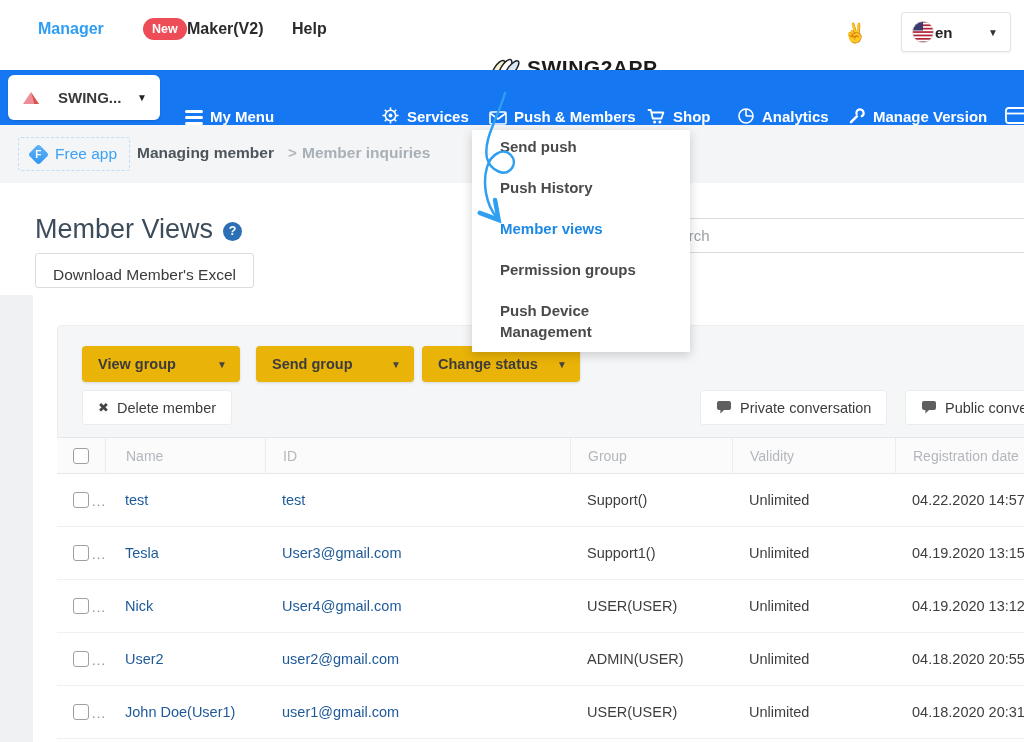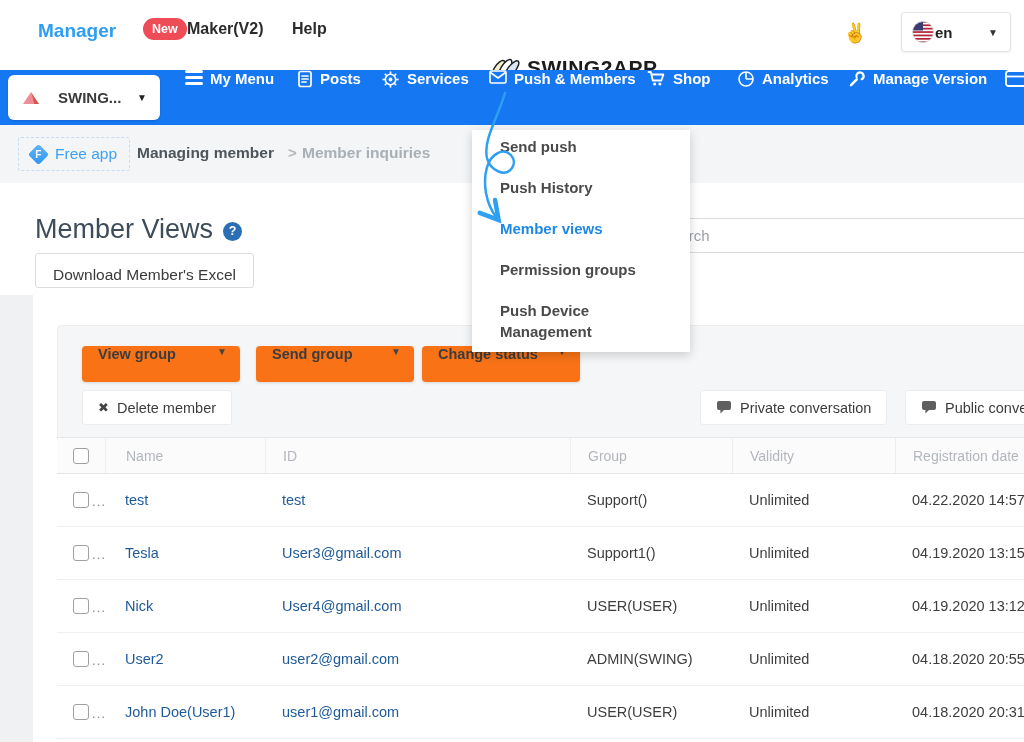--- a/index.html
+++ b/index.html
@@ -1,21 +1,21 @@
 <!DOCTYPE html>
 <html><head>
 <meta charset="utf-8">
 <style>
   html,body{margin:0;padding:0;background:#fff;}
   #screen{position:relative;width:1024px;height:742px;overflow:hidden;
           font-family:"Liberation Sans",sans-serif;background:#fff;}
 
   
   .topbar{position:absolute;left:0;top:0;width:1024px;height:70px;background:#fff;}
-  .mgr{position:absolute;left:38px;top:20px;font-size:19px;font-weight:bold;color:#2e9df4;cursor:pointer;}
+  .mgr{position:absolute;left:38px;top:20px;font-size:16px;font-weight:bold;color:#2e9df4;cursor:pointer;}
   .newbadge{position:absolute;left:143px;top:18px;height:22px;line-height:22px;padding:0 9px;
             background:#ee4c56;color:#fff;font-size:12.5px;font-weight:bold;border-radius:11px;}
   .maker{position:absolute;left:187px;top:20px;font-size:16px;font-weight:bold;color:#2b2b2b;cursor:pointer;}
   .helplink{position:absolute;left:292px;top:20px;font-size:16px;font-weight:bold;color:#2b2b2b;cursor:pointer;}
   .logo{position:absolute;left:487px;top:15px;display:flex;align-items:center;gap:4px;margin-top:38px;}
   .logo-text{font-size:21px;font-weight:bold;color:#1b1b1b;letter-spacing:.5px;}
   .hand{position:absolute;left:843px;top:22px;font-size:19px;color:#8f8f8f;transform:rotate(-8deg);}
   .langbox{position:absolute;left:901px;top:12px;width:108px;height:38px;background:#fff;
            border:1px solid #e3e3e3;border-radius:3px;box-shadow:0 1px 2px rgba(0,0,0,.06);
            display:flex;align-items:center;cursor:pointer;}
@@ -23,21 +23,21 @@
   .langbox .code{margin-left:1px;font-size:15px;font-weight:bold;color:#222;}
   .langbox .caret{margin-left:auto;margin-right:12px;font-size:10px;color:#333;}
 
   
   .navbar{position:absolute;left:0;top:70px;width:1024px;height:55px;background:#1577f2;}
   .appsel{position:absolute;left:8px;top:5px;width:152px;height:45px;background:#fff;border-radius:6px;
           display:flex;align-items:center;cursor:pointer;box-shadow:0 1px 2px rgba(0,0,0,.15);}
   .appsel .ai{margin-left:13px;}
   .appsel .al{margin-left:17px;font-size:15px;font-weight:bold;color:#3a3a3a;}
   .appsel .caret{margin-left:auto;margin-right:13px;font-size:10px;color:#222;}
-  .navitem{position:absolute;top:0;height:55px;display:flex;align-items:flex-start;gap:7px;cursor:pointer;}
+  .navitem{position:absolute;top:0;height:55px;display:flex;align-items:flex-end;gap:7px;cursor:pointer;}
   .navitem .nl{color:#fff;font-size:15px;font-weight:bold;white-space:nowrap;}
   .hamb{display:flex;flex-direction:column;gap:3.5px;}
   .hamb i{display:block;width:18px;height:2.6px;background:#fff;border-radius:2px;}
 
   
   .band{position:absolute;left:0;top:125px;width:1024px;height:58px;background:#f3f5f7;}
   .freeapp{position:absolute;left:18px;top:12px;height:32px;display:flex;align-items:center;gap:9px;
            padding:0 12px;border:1px dashed #c3ddf4;border-radius:3px;cursor:pointer;}
   .diamond{width:15px;height:15px;background:linear-gradient(135deg,#63b5f8,#2e96f0);
            transform:rotate(45deg);border-radius:3px;display:flex;align-items:center;justify-content:center;}
@@ -58,22 +58,22 @@
           border-radius:2px;padding:0 13px;font-size:15px;color:#333;box-sizing:border-box;
           font-family:"Liberation Sans",sans-serif;outline:none;}
   .search::placeholder{color:#9aa0a6;}
 
   
   .gutter{position:absolute;left:0;top:295px;width:33px;height:447px;background:#eff1f2;}
   .panel{position:absolute;left:57px;top:325px;width:980px;height:417px;background:#f5f6f7;
          border:1px solid #ededed;border-radius:4px;box-sizing:border-box;}
 
   
-  .selbtn{position:absolute;top:346px;width:158px;height:36px;background:#f97316;border-radius:4px;
-          box-shadow:0 1px 3px rgba(0,0,0,.13);display:flex;cursor:pointer;}
+  .selbtn{position:absolute;top:346px;width:158px;height:36px;background:#eab308;border-radius:4px;
+          box-shadow:0 1px 3px rgba(0,0,0,.13);display:flex;align-items:center;cursor:pointer;}
   .selbtn .sl{margin-left:16px;font-size:14.5px;font-weight:bold;color:#3c3c3c;}
   .selbtn .caret{margin-left:auto;margin-right:13px;font-size:10px;color:#444;}
 
   
   .actbtn{position:absolute;top:390px;height:33px;background:#fff;border:1px solid #ececec;border-radius:3px;
           display:flex;align-items:center;gap:8px;padding:0 15px;font-size:14.5px;color:#3c3c3c;cursor:pointer;}
   .actbtn .x{font-size:13px;color:#444;}
 
   
   .table{position:absolute;left:57px;top:437px;width:1038px;height:305px;background:#fff;
@@ -171,31 +171,20 @@
 
     <div class="navitem" style="left:185px">
       <span class="hamb">
           <i></i>
           <i></i>
           <i></i>
         </span>
       <span class="nl">My Menu</span>
     </div>
 
-    <div class="navitem" style="left:297px">
-      <svg class="ic" width="16" height="18" viewBox="0 0 16 18">
-        <g stroke="#fff" stroke-width="1.7" fill="none" stroke-linecap="round">
-          <rect x="2" y="1.5" width="12" height="15" rx="2"></rect>
-          <line x1="5" y1="6" x2="11" y2="6"></line>
-            <line x1="5" y1="9" x2="11" y2="9"></line>
-            <line x1="5" y1="12" x2="9" y2="12"></line>
-        </g>
-      </svg>
-      <span class="nl">Posts</span>
-    </div>
 
     <div class="navitem" style="left:381px">
       <svg class="ic" width="19" height="19" viewBox="0 0 19 19">
         <g stroke="#fff" stroke-width="1.6" fill="none">
           <circle cx="9.5" cy="9.5" r="5.2"></circle>
           <line x1="14.9" y1="9.5" x2="17.6" y2="9.5"></line>
             <line x1="13.3" y1="13.3" x2="15.2" y2="15.2"></line>
           <line x1="9.5" y1="14.9" x2="9.5" y2="17.6"></line>
             <line x1="5.7" y1="13.3" x2="3.8" y2="15.2"></line>
           <line x1="4.1" y1="9.5" x2="1.4" y2="9.5"></line>
@@ -358,21 +347,21 @@
       <div class="td c5">04.19.2020 13:12</div>
     </div>
 
     <div class="trow">
       <div class="td c0">
           <span class="cb"></span>
           <span class="dots">…</span>
         </div>
       <div class="td c1 link">User2</div>
       <div class="td c2 link">user2@gmail.com</div>
-      <div class="td c3">ADMIN(SWING)</div>
+      <div class="td c3">ADMIN(USER)</div>
       <div class="td c4">Unlimited</div>
       <div class="td c5">04.18.2020 20:55</div>
     </div>
 
     <div class="trow">
       <div class="td c0">
           <span class="cb"></span>
           <span class="dots">…</span>
         </div>
       <div class="td c1 link">John Doe(User1)</div>

